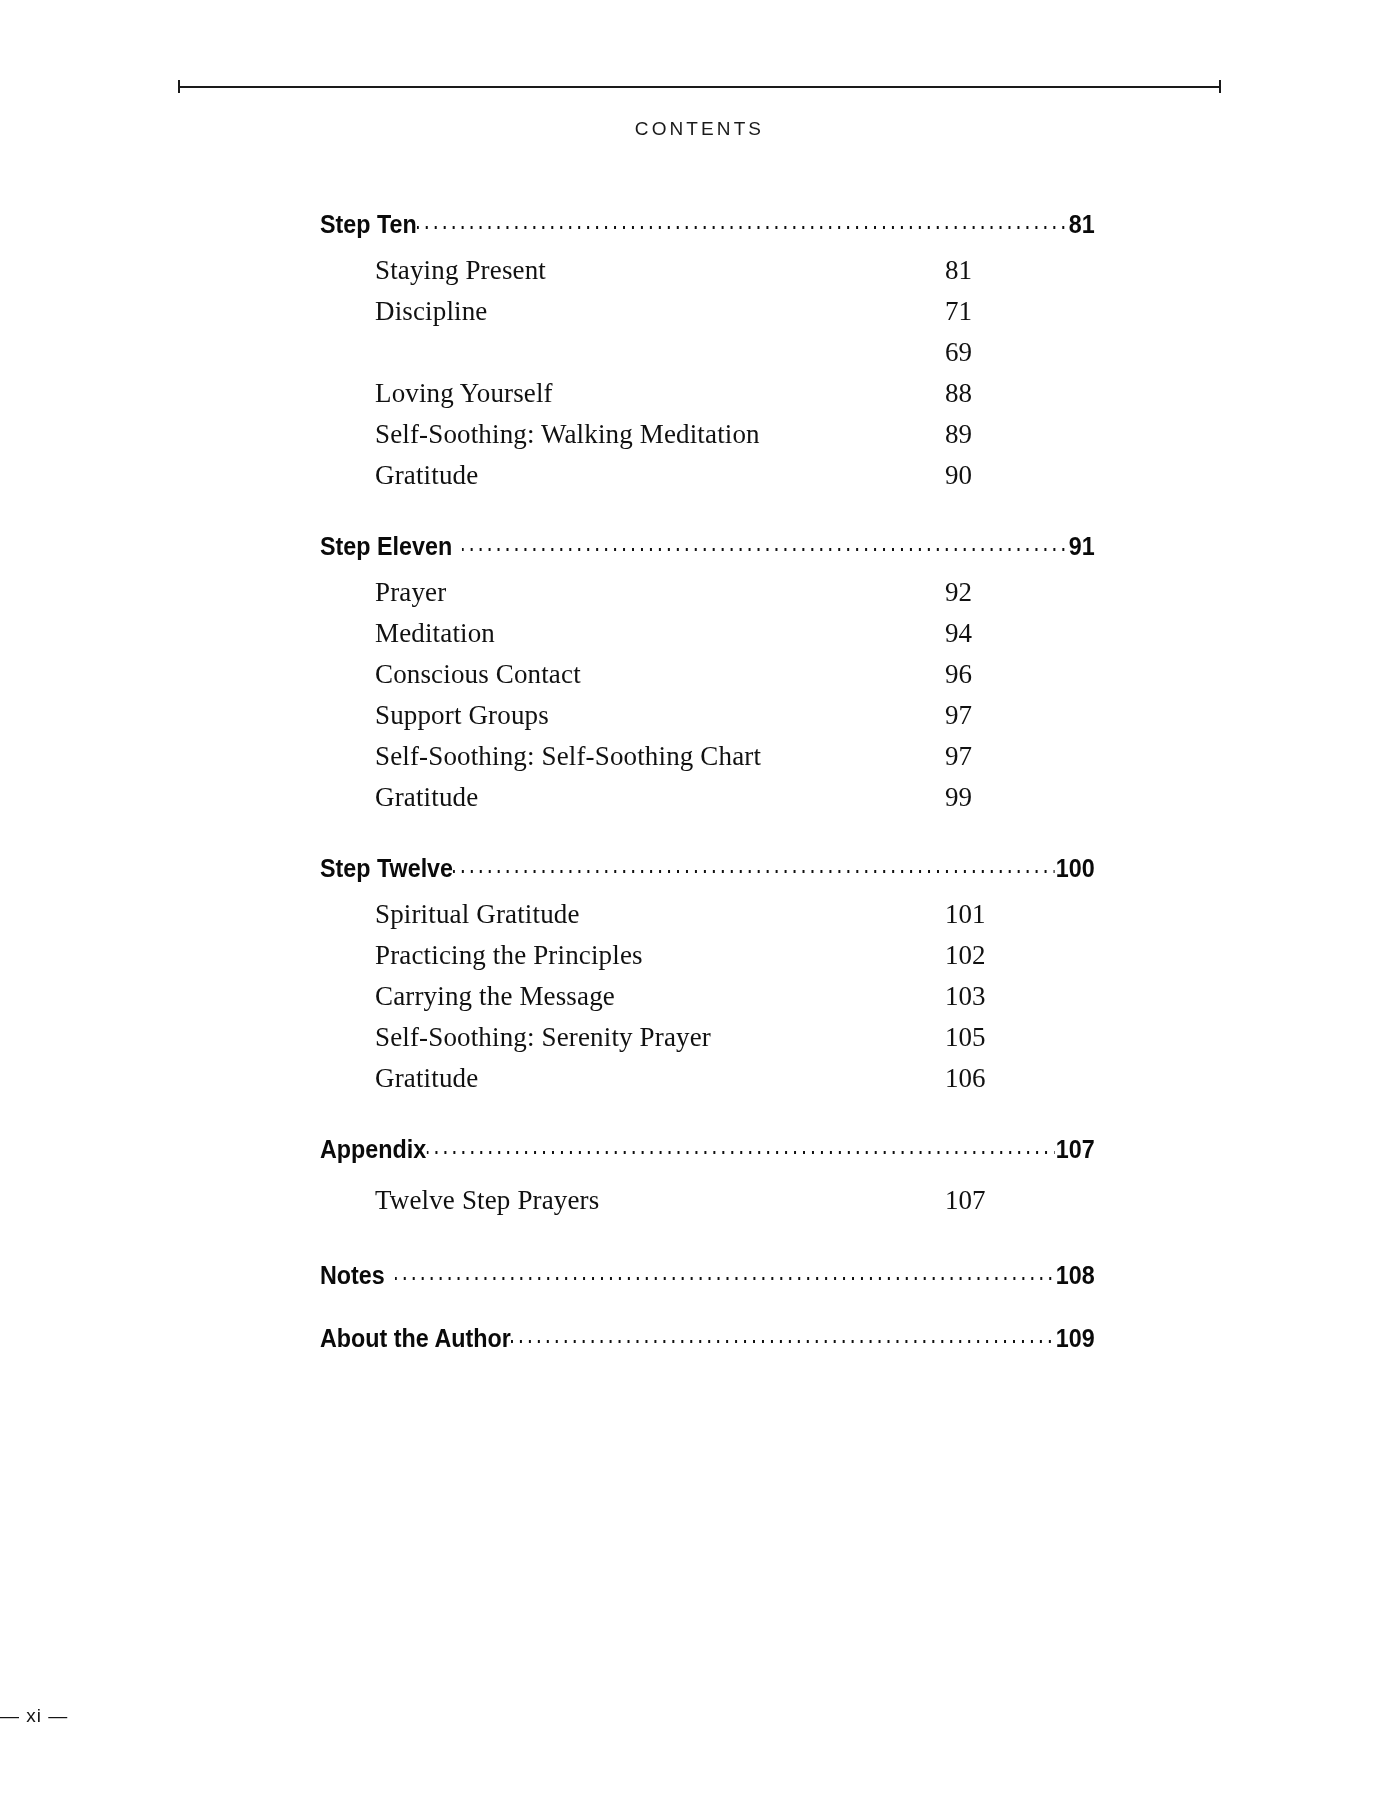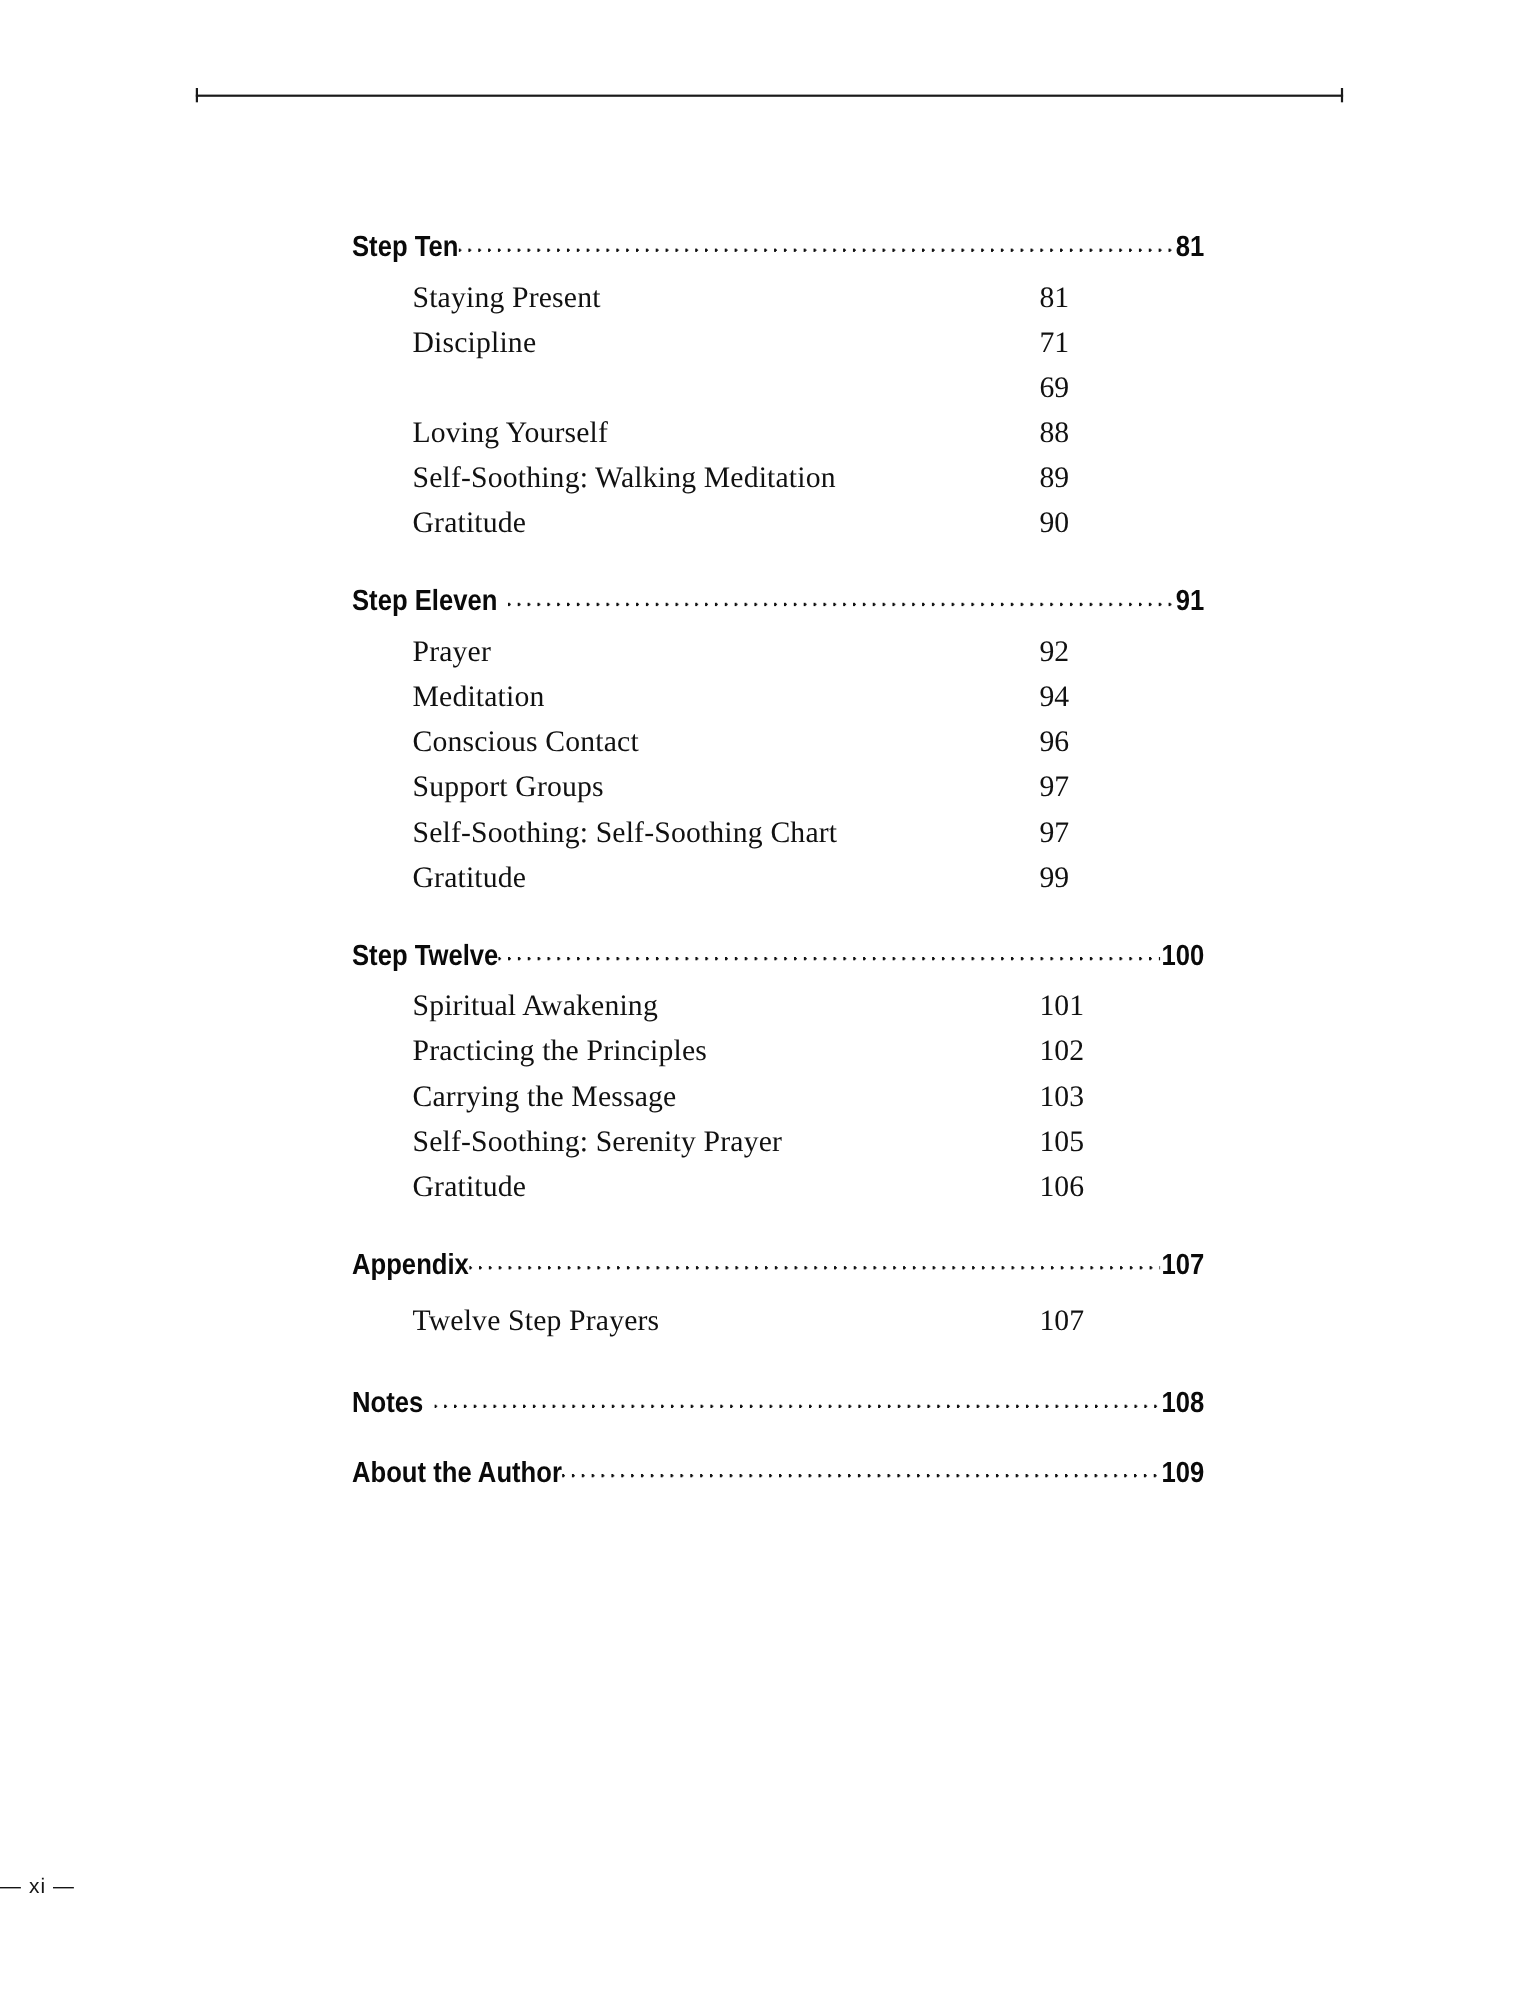--- a/index.html
+++ b/index.html
@@ -150,20 +150,21 @@
 <body>
 
 <div class="page">
 
   <div class="header-rule-wrap">
     <div class="header-tick left"></div>
     <div class="header-rule"></div>
     <div class="header-tick right"></div>
   </div>
 
+  <div class="running-head">CONTENTS</div>
 
   <div class="toc">
       <div class="group">
         <div class="chapter">
           <span class="ch-title">Step Ten</span>
           <span class="ch-gap"></span>
           <span class="leader"></span>
           <span class="ch-page">81</span>
         </div>
         <div class="entries">
@@ -228,21 +229,21 @@
       </div>
       <div class="group">
         <div class="chapter">
           <span class="ch-title">Step Twelve</span>
           <span class="ch-gap"></span>
           <span class="leader"></span>
           <span class="ch-page">100</span>
         </div>
         <div class="entries">
           <div class="entry">
-            <span class="e-title">Spiritual Awakening</span>
+            <span class="e-title">Spiritual Gratitude</span>
             <span class="e-page">101</span>
           </div>
           <div class="entry">
             <span class="e-title">Practicing the Principles</span>
             <span class="e-page">102</span>
           </div>
           <div class="entry">
             <span class="e-title">Carrying the Message</span>
             <span class="e-page">103</span>
           </div>

